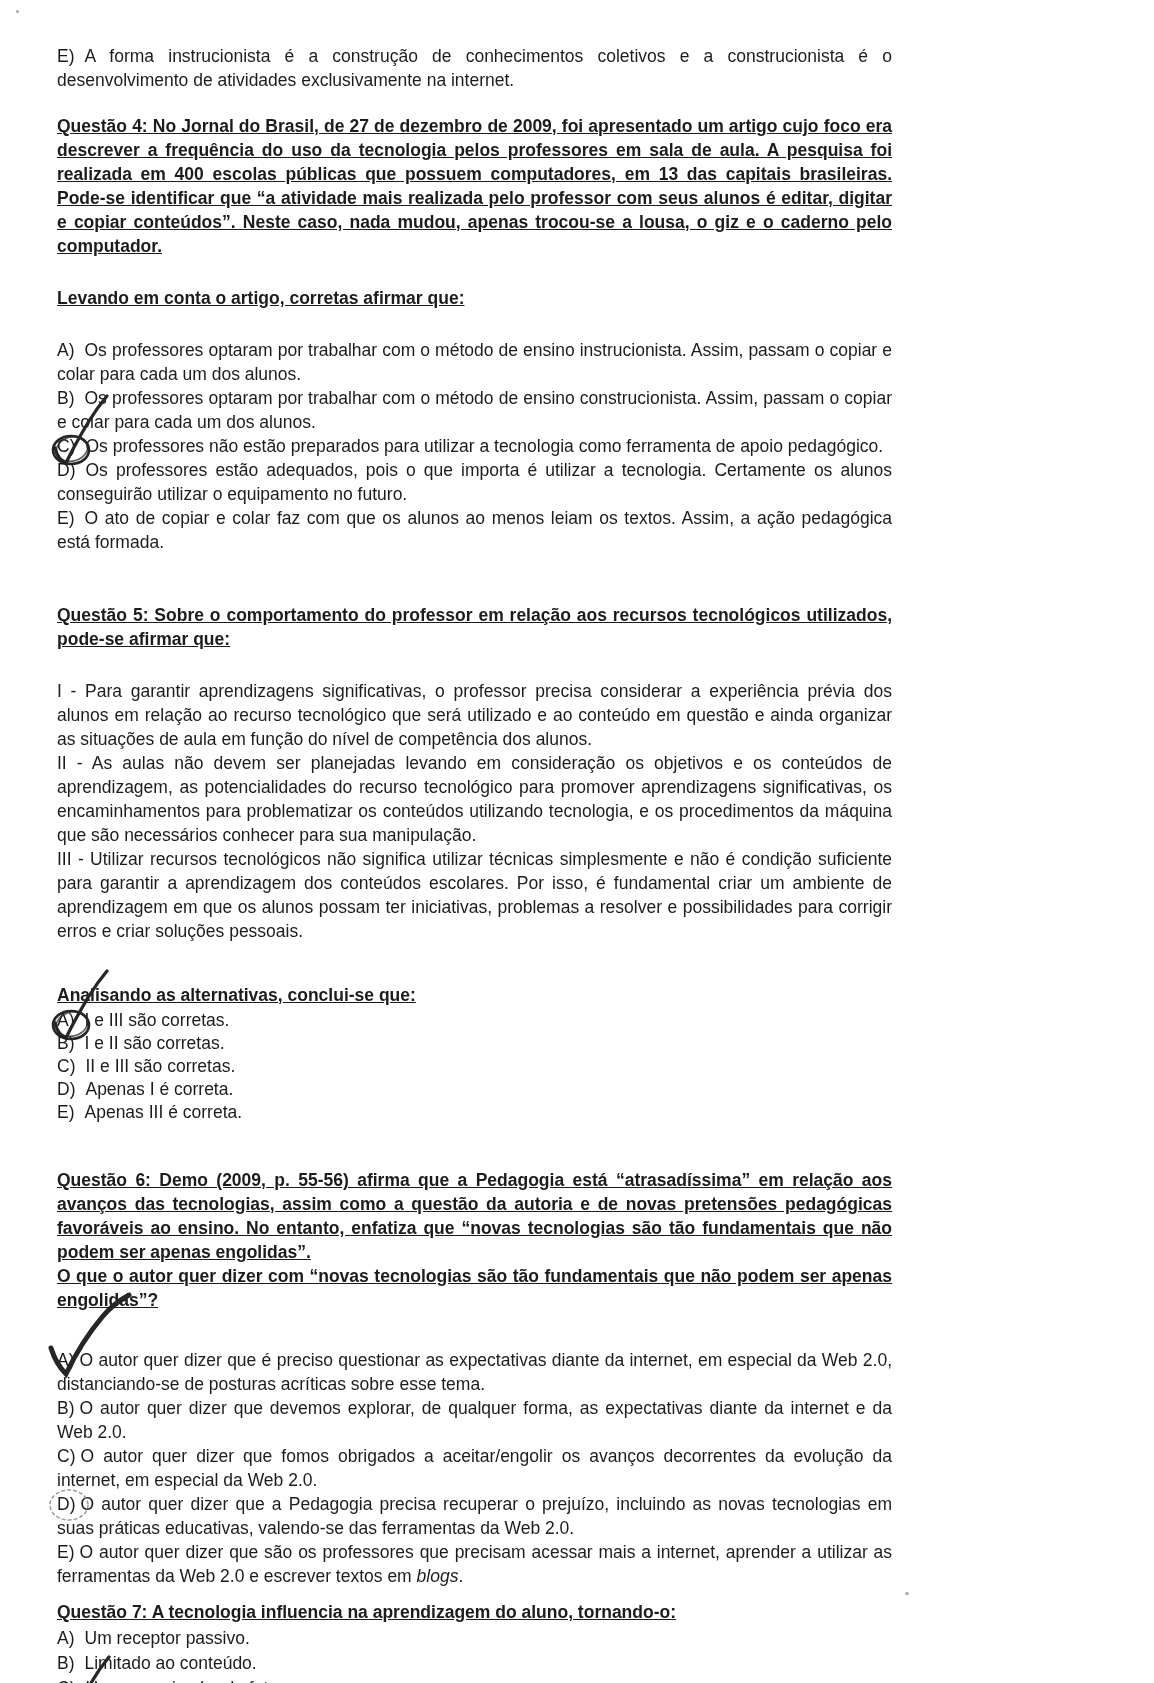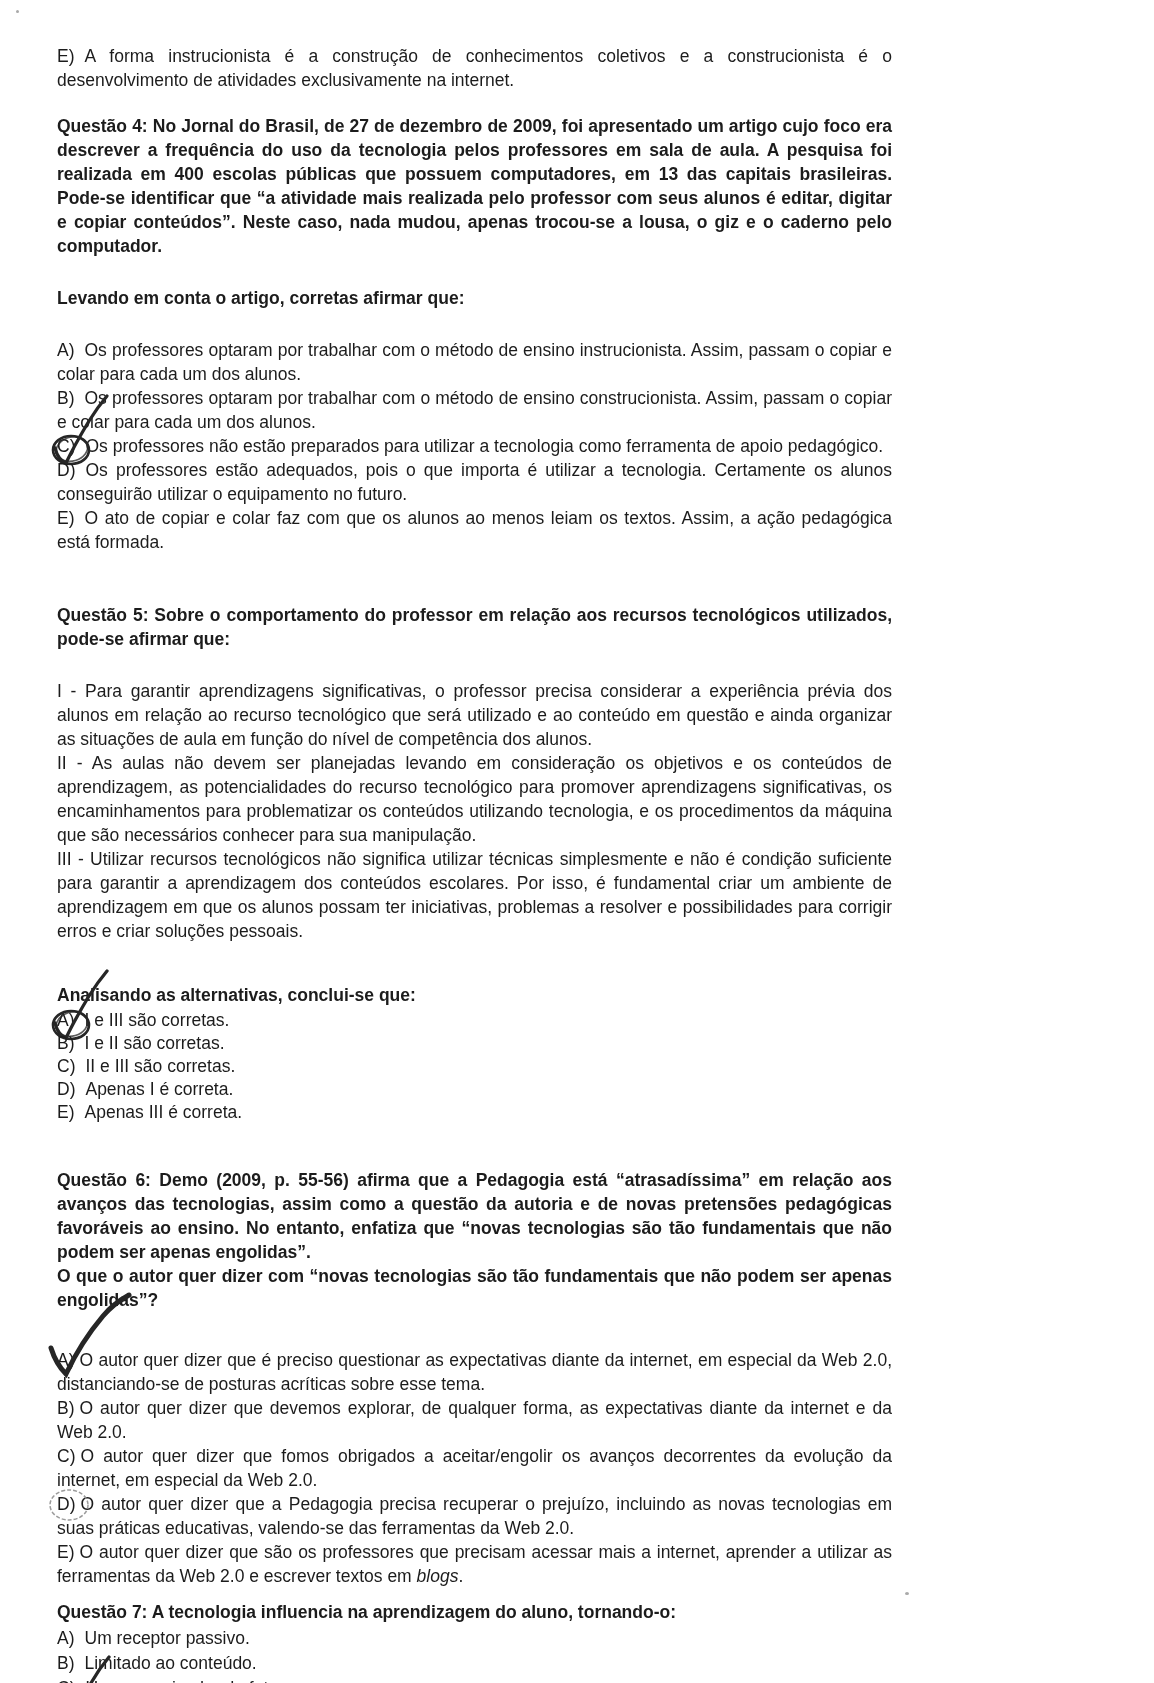--- a/index.html
+++ b/index.html
@@ -15,21 +15,21 @@
     background:var(--paper);
     overflow:hidden;
     font-family:"Liberation Sans","DejaVu Sans",sans-serif;
     font-size:17.5px;
     line-height:24px;
     color:var(--ink);
     box-sizing:border-box;
     padding:44px 56px 0 57px;
   }
   p{margin:0;text-align:justify;}
-  .bold{font-weight:700;}
+  .bold{font-weight:700;text-decoration:underline;}
   .opt{position:relative;}
   .lbl{margin-right:10px;white-space:nowrap;}
   .lbl-tight{margin-right:5px;white-space:nowrap;}
   .gap-q4st{margin-top:22px;}
   .gap-q4pr{margin-top:28px;}
   .gap-q4op{margin-top:28px;}
   .gap-q5st{margin-top:49px;}
   .gap-q5it{margin-top:28px;}
   .gap-anal{margin-top:40px;}
   .gap-q5op{margin-top:2px;}

